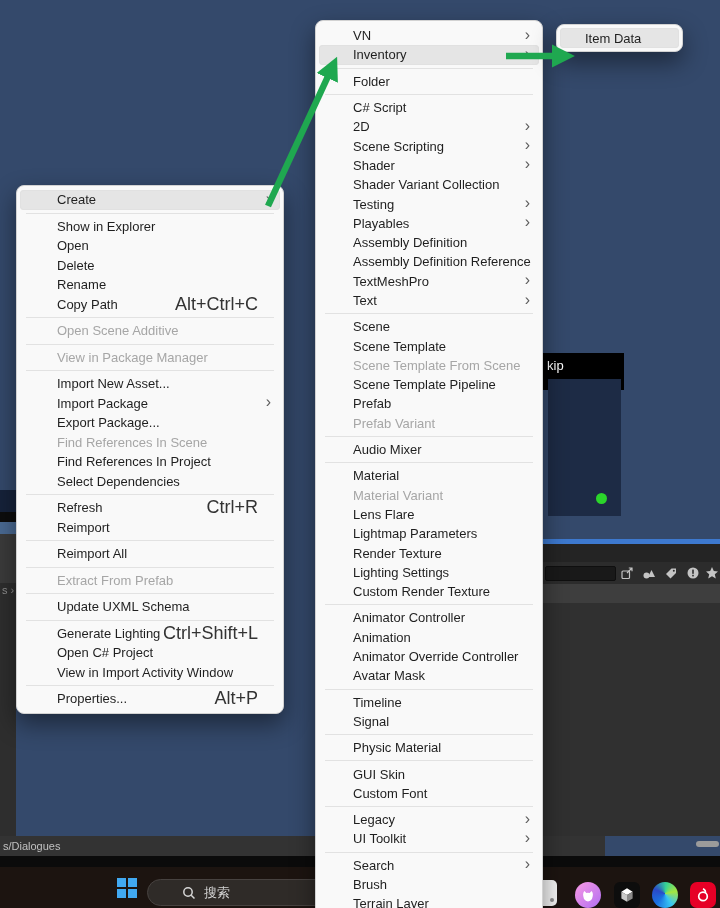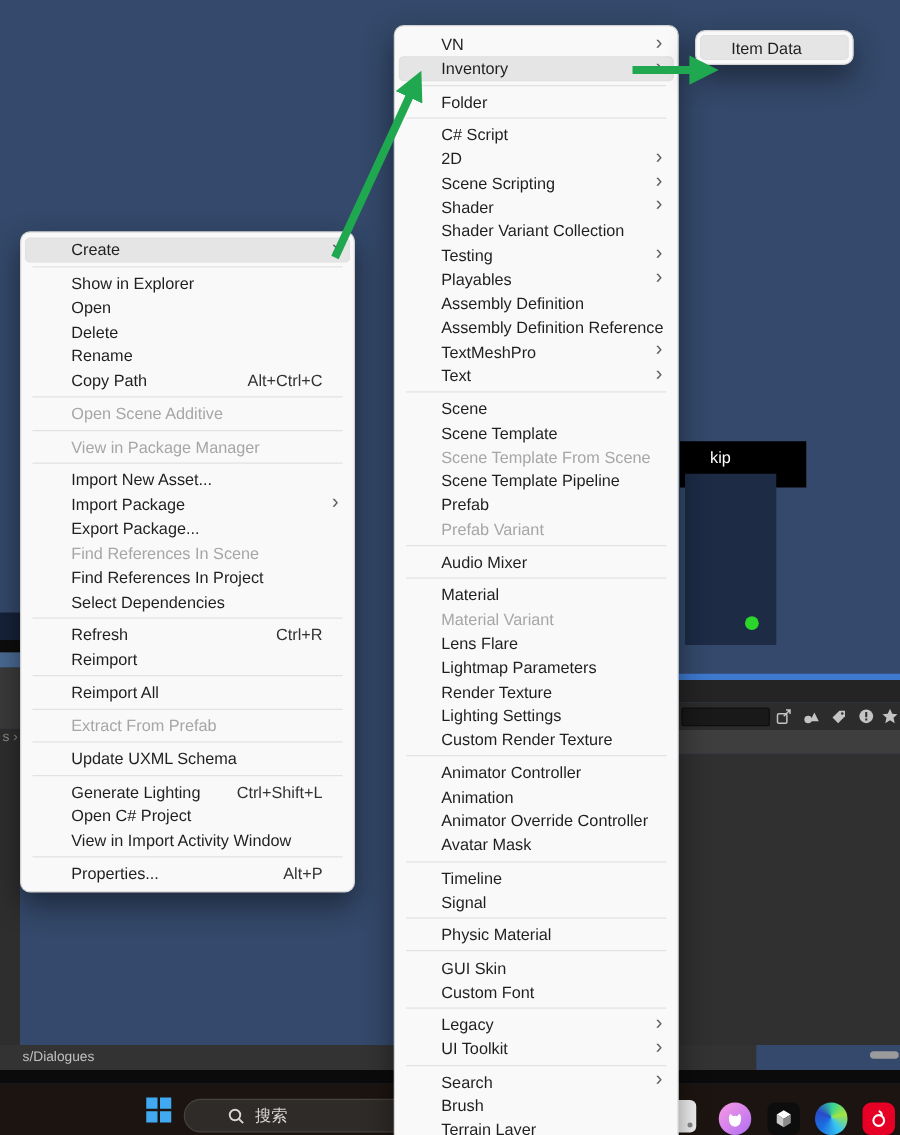--- a/index.html
+++ b/index.html
@@ -12,50 +12,50 @@
   .menu{position:absolute;background:#f9f9f9;border:1px solid #d2d2d2;border-radius:8px;
         box-shadow:0 10px 24px rgba(0,0,0,.45);color:#1f1f1f;font-size:13px;z-index:40;}
   .mi{display:flex;align-items:center;position:relative;margin:0 3px;border-radius:4px;
       padding:0 22px 0 37px;white-space:nowrap;}
   #left-menu .mi{height:19.5px;}
   #create-submenu .mi{height:19.3px;padding-left:34px;}
   #flyout .mi{height:20px;padding-left:25px;}
   .mi.hl{background:#e5e5e5;box-shadow:inset 0 0 0 1px #e1e1e1;}
   .mi.dis{color:#a6a6a6;}
   .lbl{flex:0 1 auto;}
-  .sc{margin-left:auto;font-size:13px;color:#333;}
+  .sc{margin-left:auto;font-size:18px;color:#333;}
   .chev{position:absolute;right:9px;top:50%;transform:translateY(-54%);
         color:#5f5f5f;font-size:16px;line-height:1;}
   .sep{height:1px;background:#e2e2e2;margin:3px 9px;}
   #left-menu{left:16px;top:185px;width:268px;padding:4px 0;}
   #create-submenu{left:315px;top:20px;width:228px;padding:5px 0 8px;}
   #flyout{left:556px;top:24px;width:127px;padding:3px 0;z-index:41;}
 
   
   #arrows{position:absolute;left:0;top:0;z-index:50;pointer-events:none;}
 
   
   .navy-panel{left:548px;top:379px;width:73px;height:137px;background:#1d2b45;z-index:2;}
-  #skip-bar{left:544px;top:353px;width:101px;height:37px;background:#000;z-index:2;
+  #skip-bar{left:523px;top:353px;width:101px;height:37px;background:#000;z-index:2;
             color:#fff;font-size:13px;line-height:26px;padding-left:24px;}
   #green-dot{left:596px;top:493px;width:11px;height:11px;border-radius:50%;
              background:#2bd52b;z-index:3;}
   .blue-strip{left:543px;top:539px;width:177px;height:5px;background:#3d79cf;z-index:2;}
   .band{z-index:1;}
   #proj-toolbar{left:543px;top:562px;width:177px;height:22px;background:#2c2c2c;z-index:3;
                 display:flex;align-items:center;}
   #proj-search{width:84px;height:15px;margin-left:2px;background:#191919;
                border:1px solid #0f0f0f;border-radius:2px;position:relative;}
   .tool-btn{width:22px;height:18px;display:flex;align-items:center;justify-content:center;flex:0 0 auto;}
   .tool-btn svg{display:block;}
   #breadcrumb-sliver{left:2px;top:584px;color:#8f8f8f;font-size:11px;z-index:2;white-space:nowrap;}
 
   
   #status-bar{left:0;top:836px;width:605px;height:20px;background:#333;z-index:2;
-              color:#c0c0c0;font-size:11px;line-height:20px;padding-left:18px;}
+              color:#c0c0c0;font-size:11px;line-height:20px;padding-left:3px;}
   #scroll-handle{left:696px;top:841px;width:23px;height:6px;border-radius:3px;background:#9b9b9b;z-index:3;}
   #black-strip{left:0;top:856px;width:720px;height:11px;background:#0b0b0b;z-index:2;}
 
   
   #taskbar{left:0;top:867px;width:720px;height:41px;background:#1c1410;z-index:3;}
   #start-logo{left:117px;top:878px;width:20px;height:20px;display:grid;z-index:4;
               grid-template-columns:9px 9px;grid-template-rows:9px 9px;gap:2px;}
   #start-logo span{background:#41a9f1;}
   #task-search{left:147px;top:879px;width:393px;height:27px;border-radius:14px;
                background:#2f2b28;border:1px solid #474240;z-index:4;

